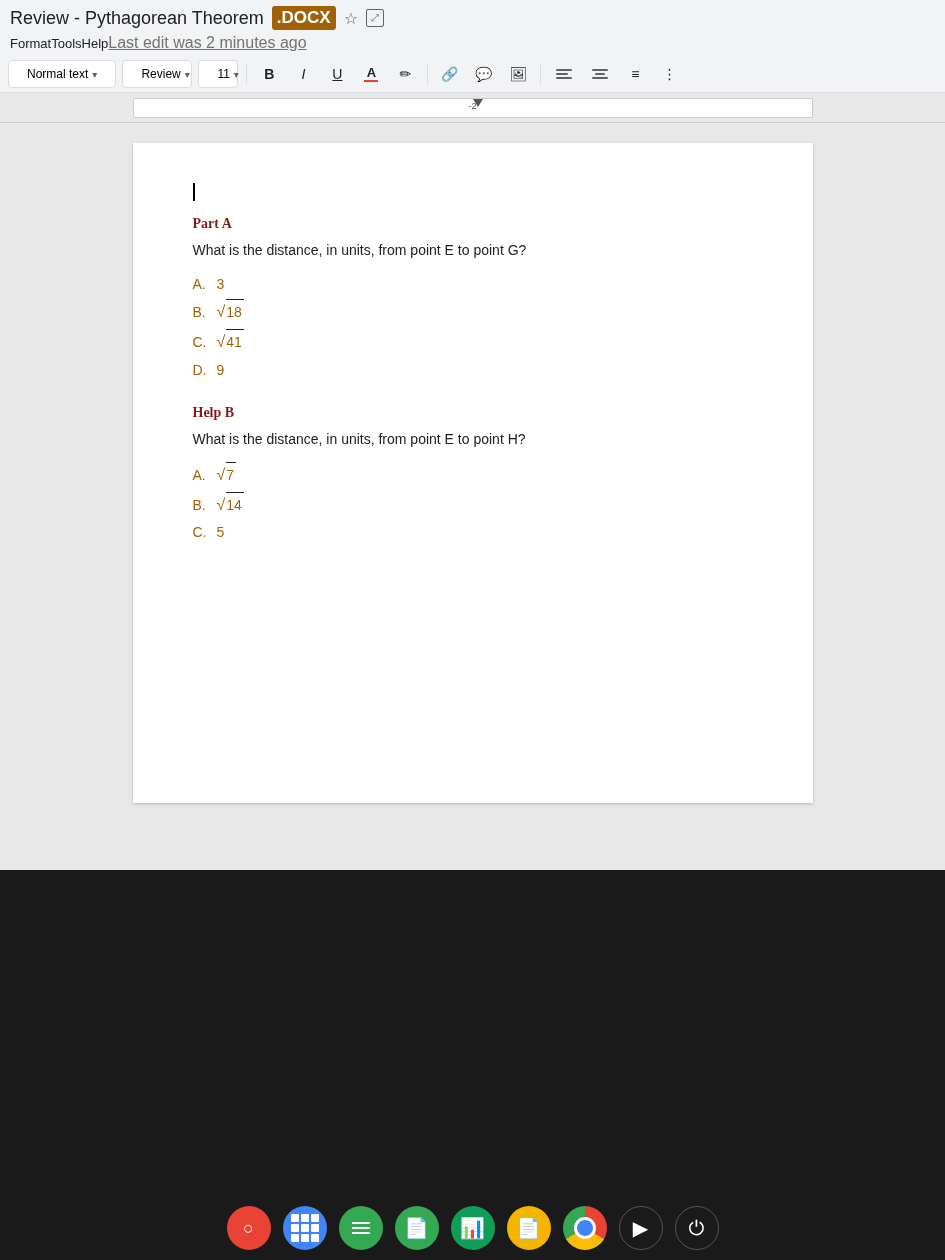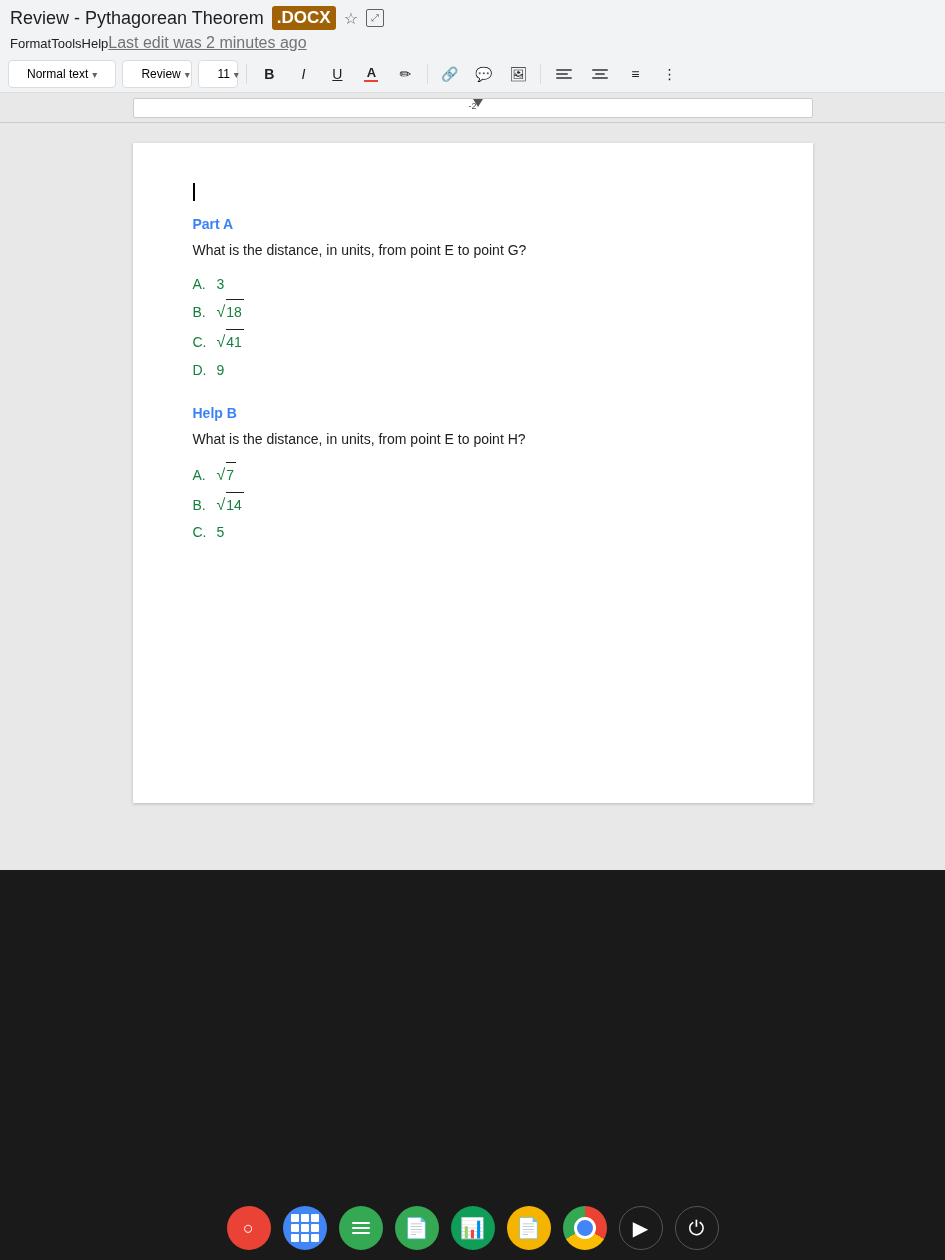--- a/index.html
+++ b/index.html
@@ -234,39 +234,40 @@
       width: 2px;
       height: 18px;
       background: black;
       vertical-align: middle;
       margin-bottom: 15px;
     }
 
     .part-heading {
       font-size: 14px;
       font-weight: bold;
-      color: #3b82f6;
+      color: #7f1d1d;
       margin-bottom: 8px;
+      font-family: Liberation Serif, serif;
     }
 
     .question-text {
       font-size: 14px;
       color: #202124;
       margin-bottom: 12px;
       line-height: 1.5;
     }
 
     .options-list {
       list-style: none;
       margin-bottom: 24px;
     }
 
     .options-list li {
       font-size: 14px;
-      color: #15803d;
+      color: #a16207;
       margin-bottom: 4px;
       line-height: 1.6;
     }
 
     .option-label {
       display: inline-block;
       width: 20px;
     }
 
     

